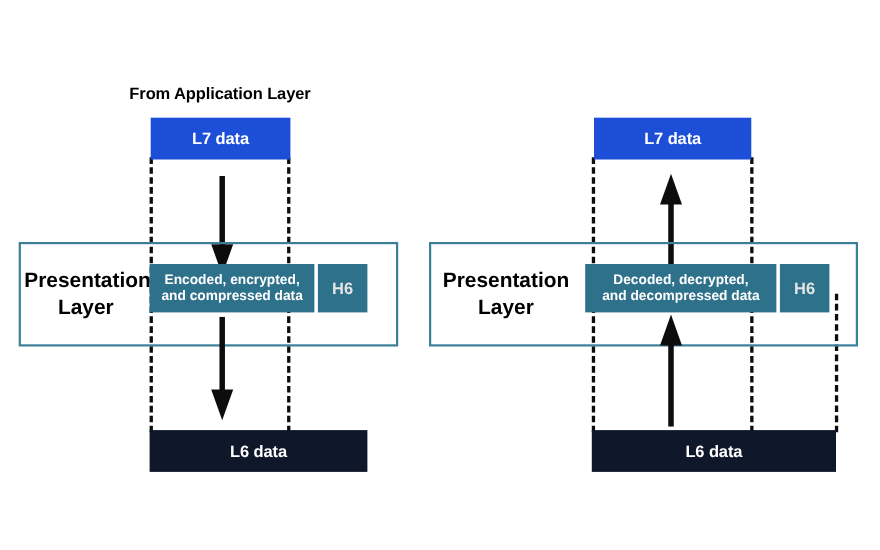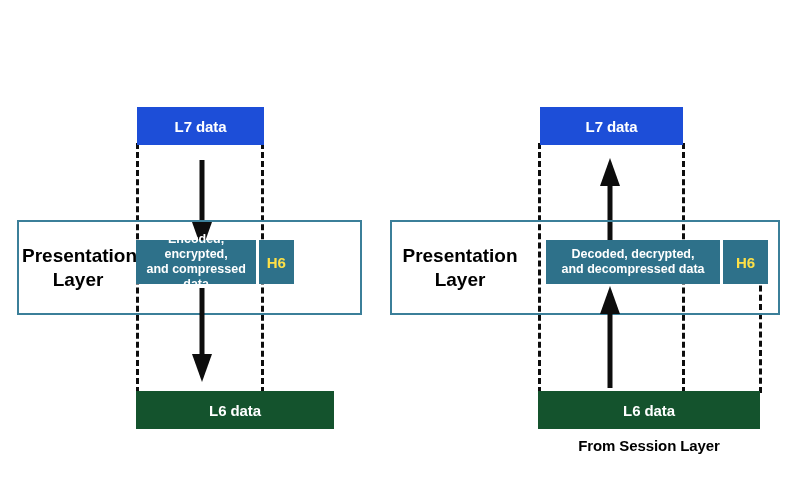--- a/index.html
+++ b/index.html
@@ -37,21 +37,21 @@
   .bar {
     display: flex;
     align-items: center;
     justify-content: center;
     color: #ffffff;
     font-size: 15px;
     font-weight: bold;
     letter-spacing: -0.1px;
   }
   .bar-l7 { background: #1d4ed8; }
-  .bar-l6 { background: #14532d; }
+  .bar-l6 { background: #0f172a; }
 
   
   .layer-frame {
     border: 2px solid #3b7f99;
     background: transparent;
     box-sizing: border-box;
   }
   .layer-name {
     font-size: 19px;
     font-weight: bold;
@@ -79,21 +79,21 @@
     white-space: pre-line;
     padding: 0 5px;
     box-sizing: border-box;
   }
   .pdu-gap {
     width: 3px;
     background: #ffffff;
   }
   .pdu-header {
     background: #2e718a;
-    color: #fde047;
+    color: #e5e5e5;
     font-size: 15px;
     font-weight: bold;
     display: flex;
     align-items: center;
     justify-content: center;
     box-sizing: border-box;
   }
 
   
   .guide {
@@ -104,39 +104,40 @@
   
   .arrow { display: block; }
 </style>
 </head>
 <body>
 
 <div id="stage">
 
   <div class="abs" style="left:0; top:0; width:380px; height:500px;">
 
+    <div class="abs caption" style="left:60px; top:77px; width:280px;">From Application Layer</div>
 
     <div class="abs guide" style="left:136px; top:143px; height:250px;"></div>
     <div class="abs guide" style="left:261px; top:143px; height:250px;"></div>
 
     <div class="abs bar bar-l7" style="left:137px; top:107px; width:127px; height:38px;">L7 data</div>
 
     <div class="abs" style="left:190px; top:160px; width:24px; height:92px;">
       <svg class="arrow" width="24" height="92" viewBox="0 0 24 92">
         <line x1="12" y1="0" x2="12" y2="70" stroke="#0d0d0d" stroke-width="5"></line>
         <polygon points="12,90 2,62 22,62" fill="#0d0d0d"></polygon>
       </svg>
     </div>
 
     <div class="abs layer-frame" style="left:17px; top:220px; width:345px; height:95px;"></div>
 
     <div class="abs layer-name" style="left:22px; top:244px; width:112px;">Presentation
 Layer</div>
 
-    <div class="abs pdu" style="left:136px; top:240px; width:158px; height:44px;">
+    <div class="abs pdu" style="left:136px; top:240px; width:198px; height:44px;">
       <div class="pdu-payload" style="width:150px;">Encoded, encrypted,
 and compressed data</div>
       <div class="pdu-gap"></div>
       <div class="pdu-header" style="width:45px;">H6</div>
     </div>
 
     <div class="abs" style="left:190px; top:288px; width:24px; height:96px;">
       <svg class="arrow" width="24" height="96" viewBox="0 0 24 96">
         <line x1="12" y1="0" x2="12" y2="74" stroke="#0d0d0d" stroke-width="5"></line>
         <polygon points="12,94 2,66 22,66" fill="#0d0d0d"></polygon>
@@ -161,32 +162,31 @@
         <line x1="12" y1="26" x2="12" y2="96" stroke="#0d0d0d" stroke-width="5"></line>
         <polygon points="12,2 2,30 22,30" fill="#0d0d0d"></polygon>
       </svg>
     </div>
 
     <div class="abs layer-frame" style="left:10px; top:220px; width:390px; height:95px;"></div>
 
     <div class="abs layer-name" style="left:20px; top:244px; width:120px;">Presentation
 Layer</div>
 
-    <div class="abs pdu" style="left:166px; top:240px; width:222px; height:44px;">
+    <div class="abs pdu" style="left:152px; top:240px; width:222px; height:44px;">
       <div class="pdu-payload" style="width:174px;">Decoded, decrypted,
 and decompressed data</div>
       <div class="pdu-gap"></div>
       <div class="pdu-header" style="width:45px;">H6</div>
     </div>
 
     <div class="abs" style="left:218px; top:284px; width:24px; height:104px;">
       <svg class="arrow" width="24" height="104" viewBox="0 0 24 104">
         <line x1="12" y1="26" x2="12" y2="104" stroke="#0d0d0d" stroke-width="5"></line>
         <polygon points="12,2 2,30 22,30" fill="#0d0d0d"></polygon>
       </svg>
     </div>
 
     <div class="abs bar bar-l6" style="left:158px; top:391px; width:222px; height:38px;">L6 data</div>
 
-    <div class="abs caption" style="left:129px; top:437px; width:280px;">From Session Layer</div>
   </div>
 
 </div>
 
 </body></html>

